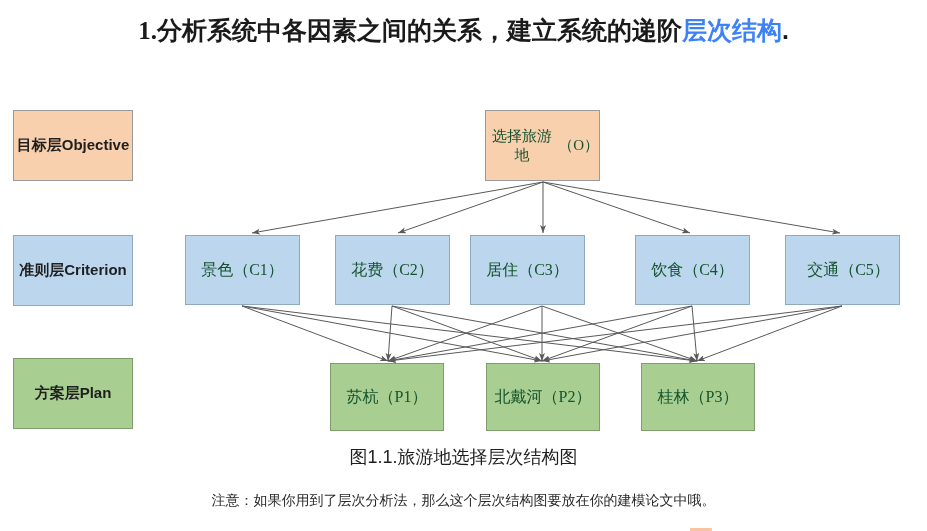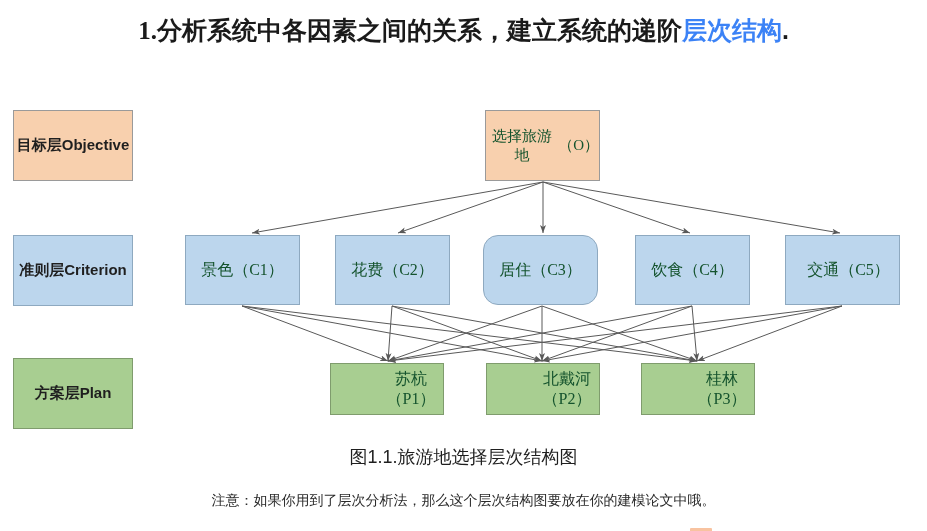--- a/index.html
+++ b/index.html
@@ -57,21 +57,21 @@
     color:#14532d;
   }
 
   
   #node-o{left:485px;top:110px;width:115px;height:71px;font-size:15px;}
 
   
   .crit{top:235px;width:115px;height:70px;justify-content:center;}
 
   
-  .plan{top:363px;width:114px;height:52px;padding-left:48px;}
+  .plan{top:363px;width:114px;height:68px;}
 
   
   svg#wires{
     position:absolute;left:0;top:0;width:927px;height:531px;
     pointer-events:none;
   }
   svg#wires line{stroke:#595959;stroke-width:1;}
 
   
   .caption{
@@ -156,21 +156,21 @@
     <span>选择旅游地</span>
     <span>（O）</span>
   </div>
 
   <div class="box node blue crit" style="left:185px;">
     <span>景色（C1）</span>
   </div>
   <div class="box node blue crit" style="left:335px;">
     <span>花费（C2）</span>
   </div>
-  <div class="box node blue crit" style="left:483px;border-radius:15px;">
+  <div class="box node blue crit" style="left:470px;">
     <span>居住（C3）</span>
   </div>
   <div class="box node blue crit" style="left:635px;">
     <span>饮食（C4）</span>
   </div>
   <div class="box node blue crit" style="left:785px;padding-left:12px;">
     <span>交通（C5）</span>
   </div>
 
   <div class="box node green plan" style="left:330px;">

